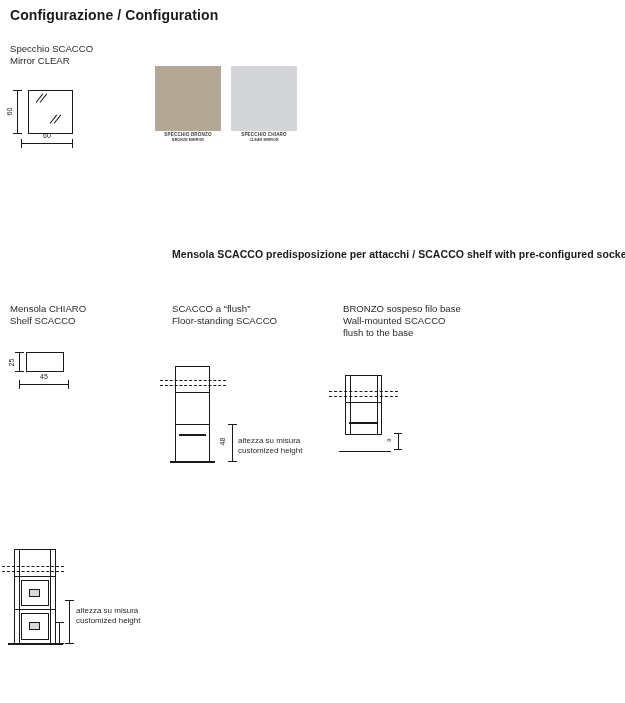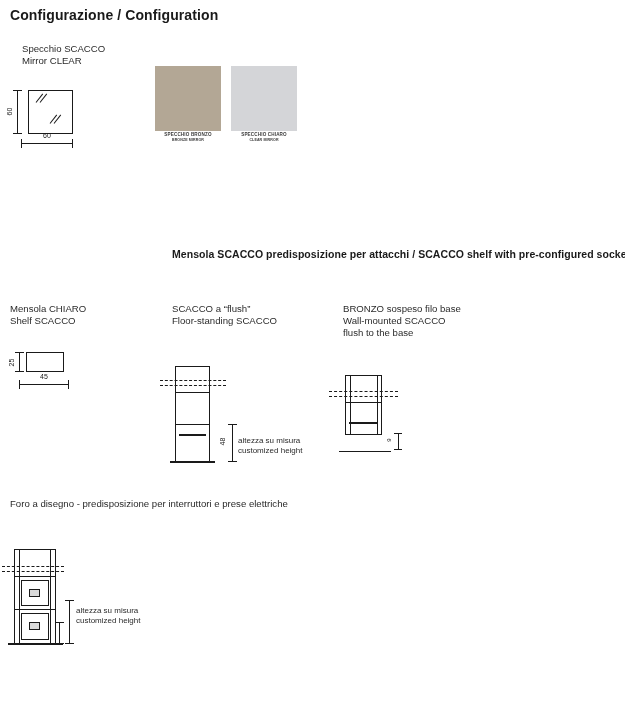--- a/index.html
+++ b/index.html
@@ -32,21 +32,21 @@
     letter-spacing: 0.05px;
     color: #1a1a1a;
     white-space: nowrap;
   }
   .caption {
     font-size: 9.6px;
     line-height: 12.2px;
     color: #2b2b2b;
     white-space: nowrap;
   }
-  .caption-mirror { left: 10px; top: 43px; margin-left: 12px; }
+  .caption-mirror { left: 10px; top: 43px; }
   .caption-col1   { left: 10px;  top: 303px; }
   .caption-col2   { left: 172px; top: 303px; }
   .caption-col3   { left: 343px; top: 303px; }
   .caption-cutout { left: 10px;  top: 498px; }
 
   .dim-note {
     font-size: 8px;
     line-height: 10px;
     color: #2b2b2b;
     white-space: nowrap;
@@ -226,21 +226,20 @@
 
   <div class="ln hline" style="left:339px; top:451px; width:52px; height:1.2px;"></div>
 
   <div class="ln vline" style="left:398px; top:433px; height:17px;"></div>
   <div class="ln hline" style="left:394px; top:433px; width:8px;"></div>
   <div class="ln hline" style="left:394px; top:449px; width:8px;"></div>
   <div class="dimtext vert" style="left:382px; top:437px; width:14px; text-align:center; font-size:6px;">9</div>
 </div>
 
 <div class="abs caption caption-cutout">
-  <div>Foro a disegno -  predisposizione per interruttori e prese elettriche</div>
 </div>
 
 <div>
 
   <div class="box-thick" style="left:14px; top:549px; width:42px; height:95px;"></div>
 
   <div class="ln vline" style="left:19px; top:549px; width:1.2px; height:95px;"></div>
   <div class="ln vline" style="left:50px; top:549px; width:1.2px; height:95px;"></div>
 
   <div class="ln hline" style="left:14px; top:576px; width:42px; height:1.4px;"></div>

